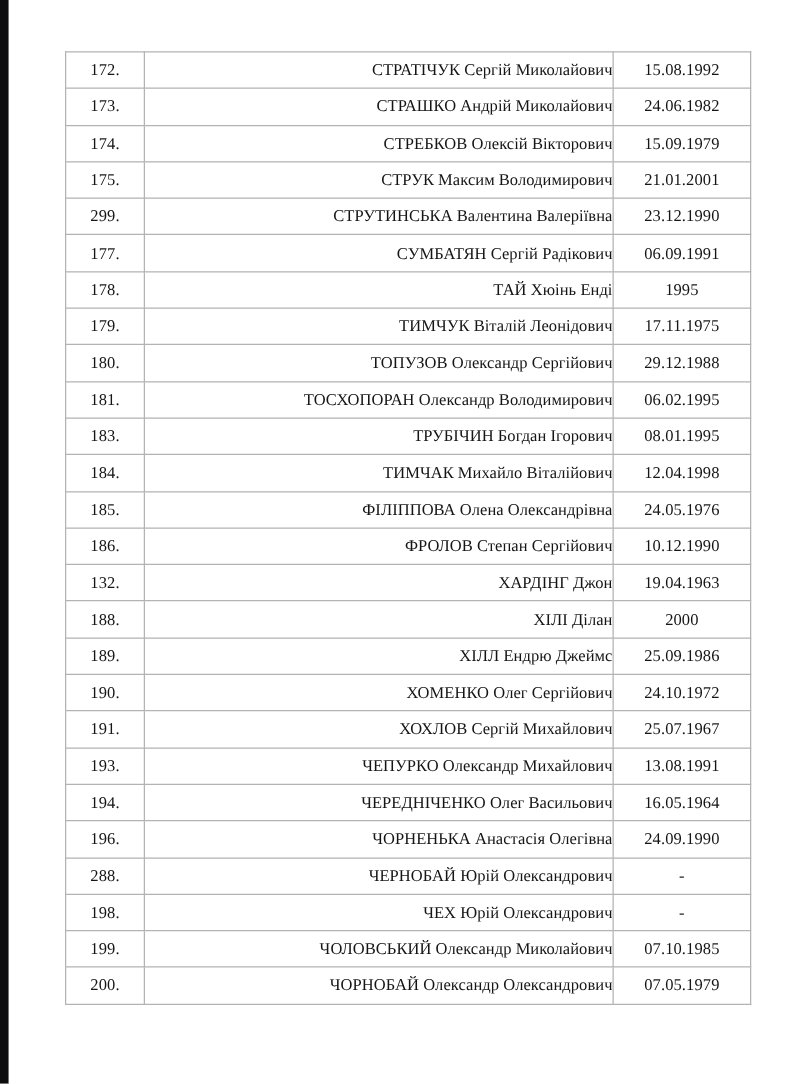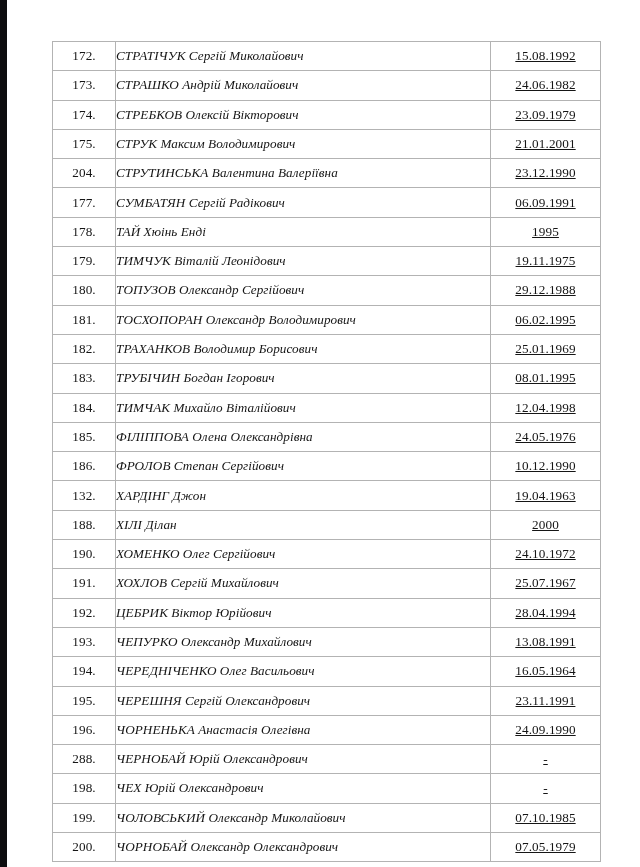--- a/index.html
+++ b/index.html
@@ -71,30 +71,28 @@
     white-space: nowrap;
     overflow: hidden;
   }
 
   .cell-index {
     text-align: center;
     font-size: 13.4px;
     letter-spacing: 0.1px;
   }
   .cell-name {
-    text-align: left;
+    text-align: right;
     padding-left: 9px;
     letter-spacing: 0.05px;
-    font-style: italic;
   }
   .cell-dob {
     text-align: center;
     font-size: 13.4px;
     letter-spacing: 0.1px;
-    text-decoration: underline;
   }
 </style>
 </head>
 <body>
 
 <div class="page-canvas">
   <div class="edge-bar left"></div>
   <div class="edge-bar right"></div>
 
   <div class="doc-sheet">
@@ -111,63 +109,58 @@
             <td class="cell-dob">15.08.1992</td>
           </tr>
           <tr>
             <td class="cell-index">173.</td>
             <td class="cell-name">СТРАШКО Андрій Миколайович</td>
             <td class="cell-dob">24.06.1982</td>
           </tr>
           <tr>
             <td class="cell-index">174.</td>
             <td class="cell-name">СТРЕБКОВ Олексій Вікторович</td>
-            <td class="cell-dob">23.09.1979</td>
+            <td class="cell-dob">15.09.1979</td>
           </tr>
           <tr>
             <td class="cell-index">175.</td>
             <td class="cell-name">СТРУК Максим Володимирович</td>
             <td class="cell-dob">21.01.2001</td>
           </tr>
           <tr>
-            <td class="cell-index">204.</td>
+            <td class="cell-index">299.</td>
             <td class="cell-name">СТРУТИНСЬКА Валентина Валеріївна</td>
             <td class="cell-dob">23.12.1990</td>
           </tr>
           <tr>
             <td class="cell-index">177.</td>
             <td class="cell-name">СУМБАТЯН Сергій Радікович</td>
             <td class="cell-dob">06.09.1991</td>
           </tr>
           <tr>
             <td class="cell-index">178.</td>
             <td class="cell-name">ТАЙ Хюінь Енді</td>
             <td class="cell-dob">1995</td>
           </tr>
           <tr>
             <td class="cell-index">179.</td>
             <td class="cell-name">ТИМЧУК Віталій Леонідович</td>
-            <td class="cell-dob">19.11.1975</td>
+            <td class="cell-dob">17.11.1975</td>
           </tr>
           <tr>
             <td class="cell-index">180.</td>
             <td class="cell-name">ТОПУЗОВ Олександр Сергійович</td>
             <td class="cell-dob">29.12.1988</td>
           </tr>
           <tr>
             <td class="cell-index">181.</td>
             <td class="cell-name">ТОСХОПОРАН Олександр Володимирович</td>
             <td class="cell-dob">06.02.1995</td>
           </tr>
           <tr>
-            <td class="cell-index">182.</td>
-            <td class="cell-name">ТРАХАНКОВ Володимир Борисович</td>
-            <td class="cell-dob">25.01.1969</td>
-          </tr>
-          <tr>
             <td class="cell-index">183.</td>
             <td class="cell-name">ТРУБІЧИН Богдан Ігорович</td>
             <td class="cell-dob">08.01.1995</td>
           </tr>
           <tr>
             <td class="cell-index">184.</td>
             <td class="cell-name">ТИМЧАК Михайло Віталійович</td>
             <td class="cell-dob">12.04.1998</td>
           </tr>
           <tr>
@@ -184,48 +177,43 @@
             <td class="cell-index">132.</td>
             <td class="cell-name">ХАРДІНГ Джон</td>
             <td class="cell-dob">19.04.1963</td>
           </tr>
           <tr>
             <td class="cell-index">188.</td>
             <td class="cell-name">ХІЛІ Ділан</td>
             <td class="cell-dob">2000</td>
           </tr>
           <tr>
+            <td class="cell-index">189.</td>
+            <td class="cell-name">ХІЛЛ Ендрю Джеймс</td>
+            <td class="cell-dob">25.09.1986</td>
+          </tr>
+          <tr>
             <td class="cell-index">190.</td>
             <td class="cell-name">ХОМЕНКО Олег Сергійович</td>
             <td class="cell-dob">24.10.1972</td>
           </tr>
           <tr>
             <td class="cell-index">191.</td>
             <td class="cell-name">ХОХЛОВ Сергій Михайлович</td>
             <td class="cell-dob">25.07.1967</td>
           </tr>
           <tr>
-            <td class="cell-index">192.</td>
-            <td class="cell-name">ЦЕБРИК Віктор Юрійович</td>
-            <td class="cell-dob">28.04.1994</td>
-          </tr>
-          <tr>
             <td class="cell-index">193.</td>
             <td class="cell-name">ЧЕПУРКО Олександр Михайлович</td>
             <td class="cell-dob">13.08.1991</td>
           </tr>
           <tr>
             <td class="cell-index">194.</td>
             <td class="cell-name">ЧЕРЕДНІЧЕНКО Олег Васильович</td>
             <td class="cell-dob">16.05.1964</td>
-          </tr>
-          <tr>
-            <td class="cell-index">195.</td>
-            <td class="cell-name">ЧЕРЕШНЯ Сергій Олександрович</td>
-            <td class="cell-dob">23.11.1991</td>
           </tr>
           <tr>
             <td class="cell-index">196.</td>
             <td class="cell-name">ЧОРНЕНЬКА Анастасія Олегівна</td>
             <td class="cell-dob">24.09.1990</td>
           </tr>
           <tr>
             <td class="cell-index">288.</td>
             <td class="cell-name">ЧЕРНОБАЙ Юрій Олександрович</td>
             <td class="cell-dob">-</td>

